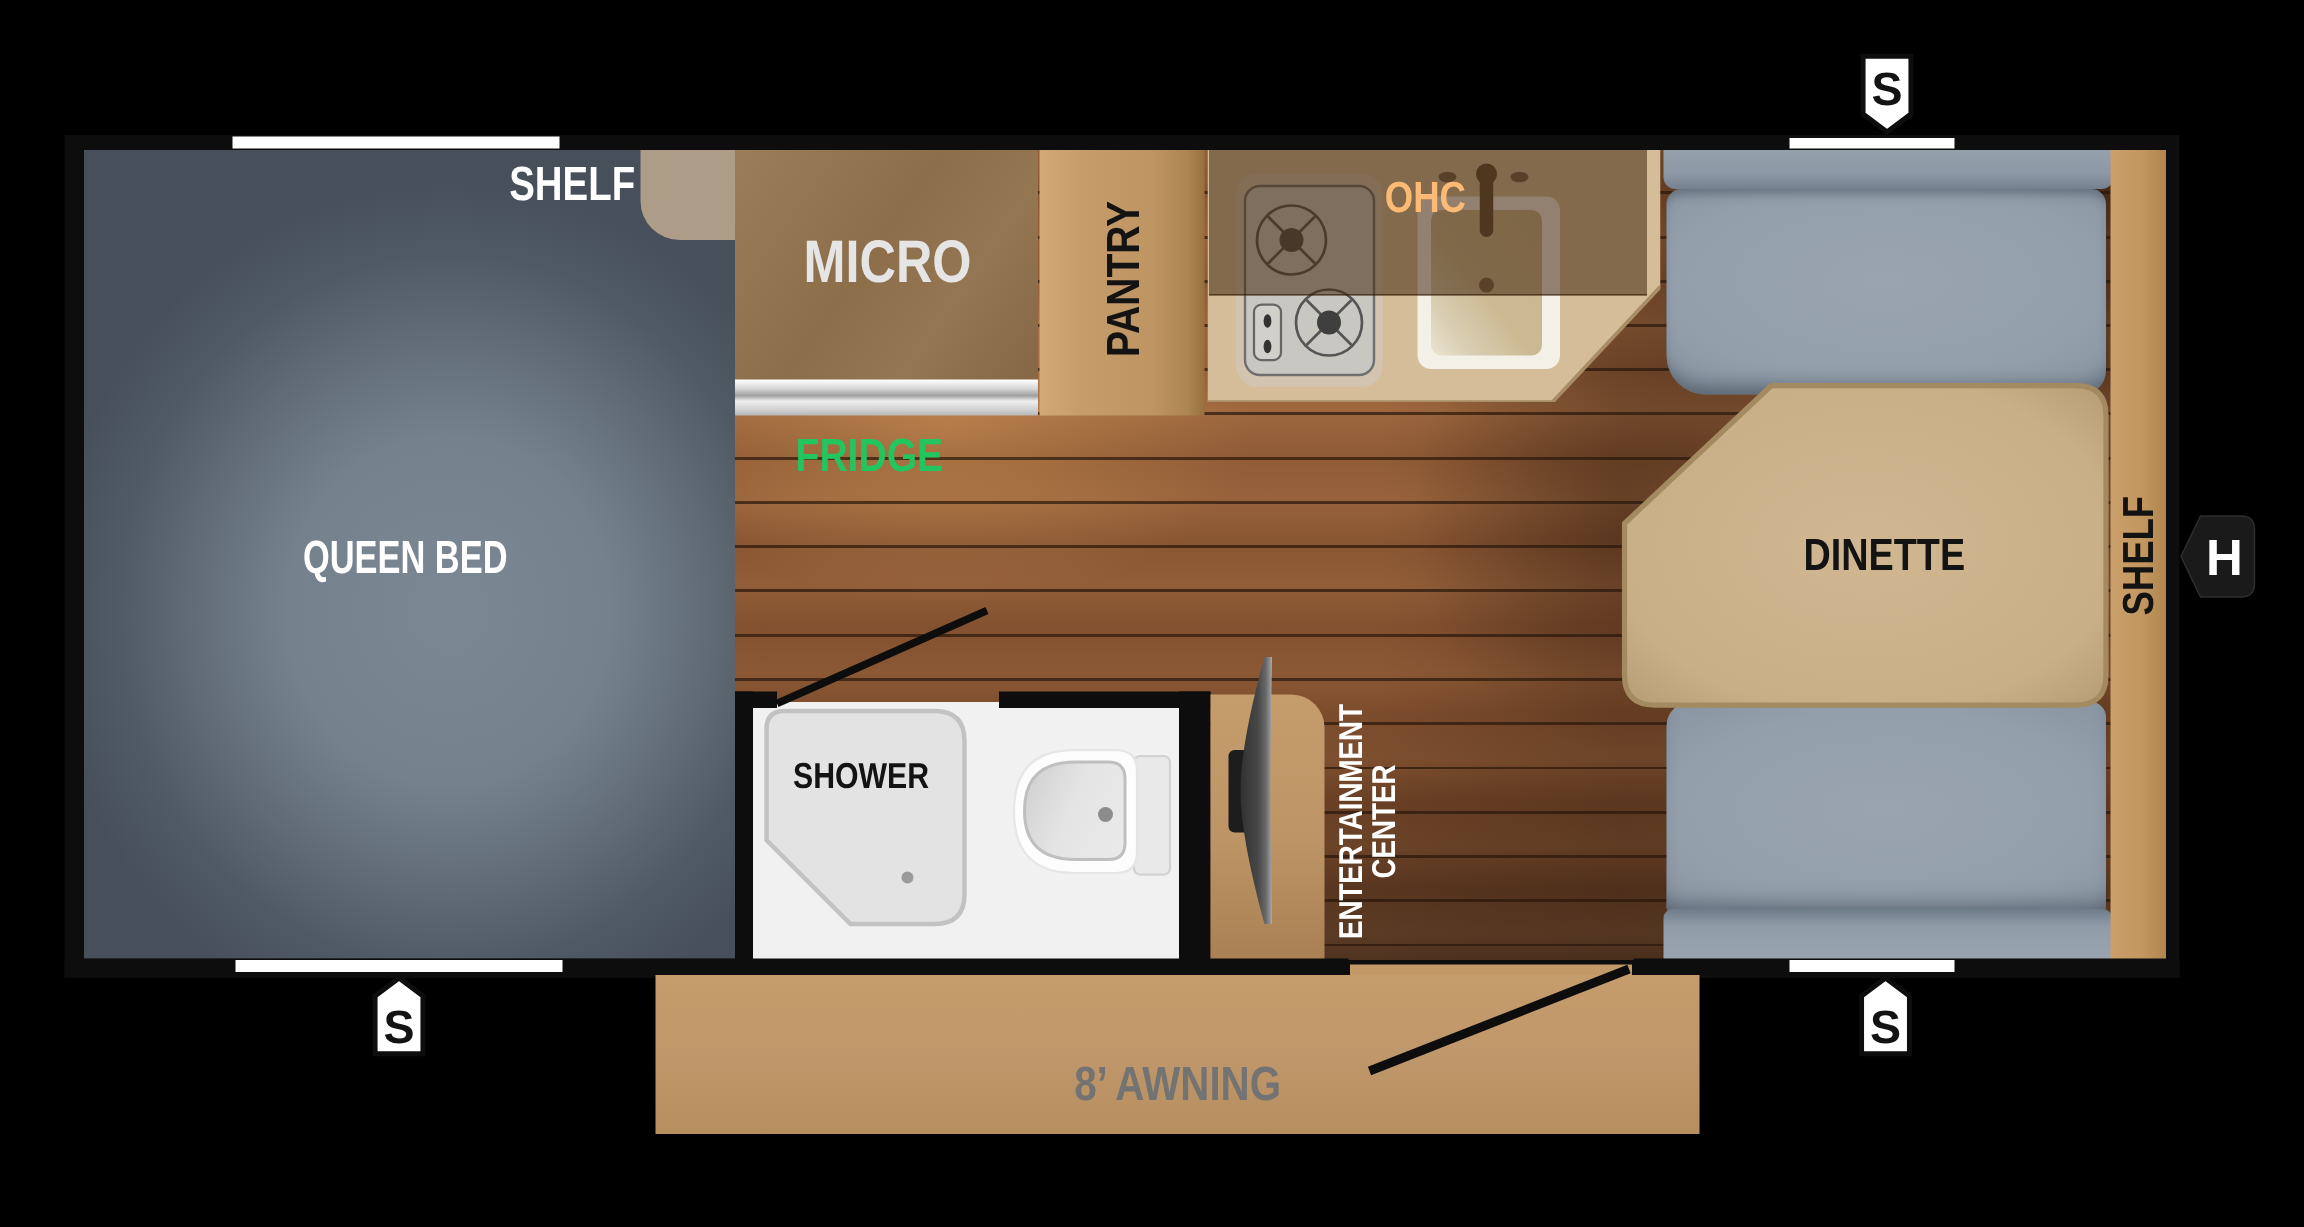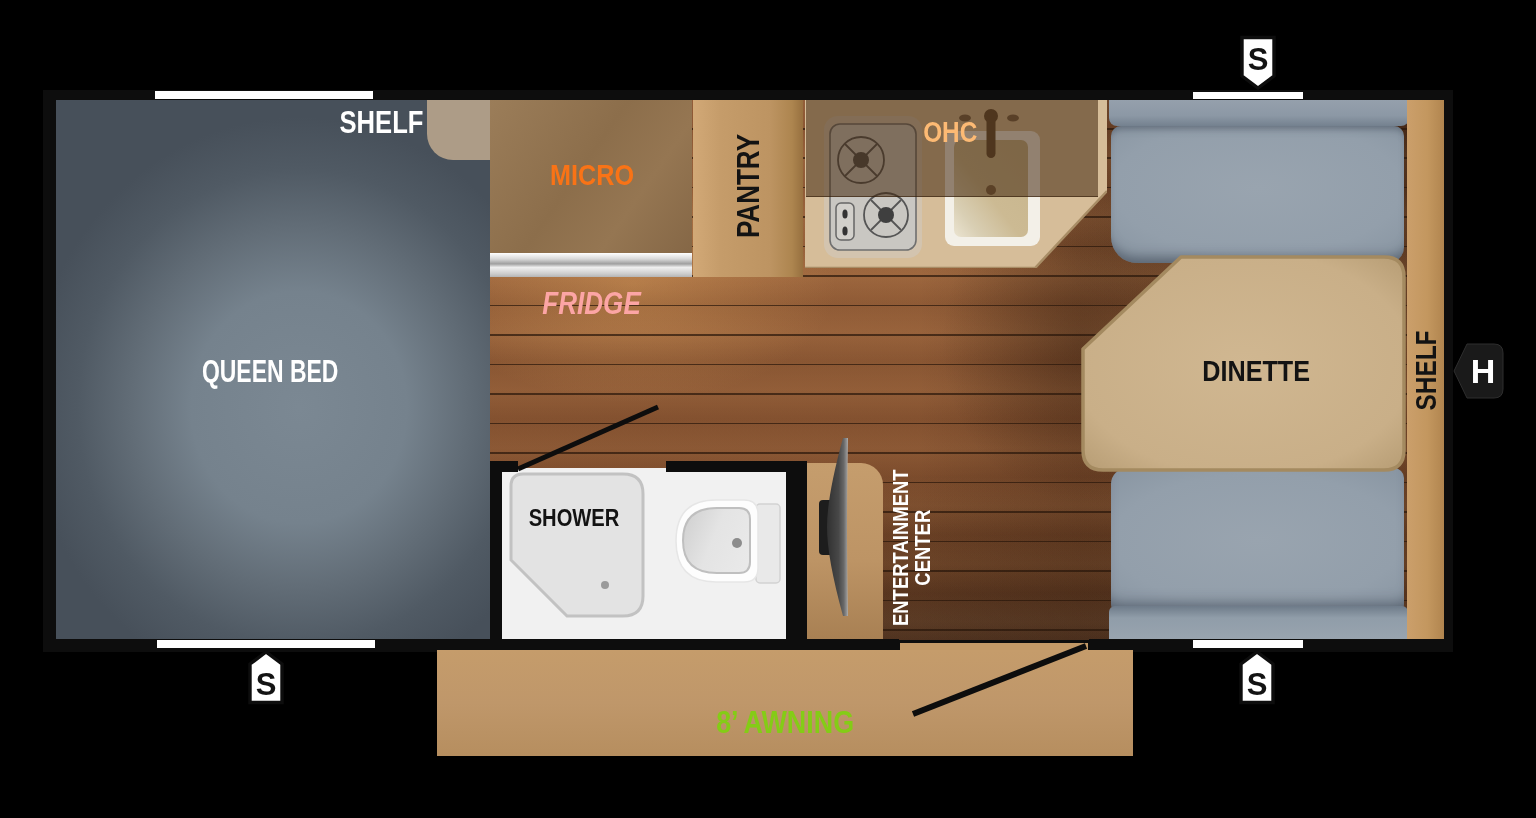--- a/index.html
+++ b/index.html
@@ -36,28 +36,28 @@
 
   <div class="abs" style="left:427px;top:100px;width:63px;height:60px;background:#ad9c87;border-bottom-left-radius:26px;"></div>
 
   <div class="lbl" style="left:334px;top:107px;width:94px;height:30px;color:#fff;font-size:32px;">
       <span style="transform:scaleX(0.80);">SHELF</span>
     </div>
 
   <div class="abs" style="left:490px;top:100px;width:202px;height:153px;
     background:linear-gradient(125deg,#9b7d59 0%,#8c6e4b 45%,#957652 70%,#856746 100%);"></div>
 
-  <div class="lbl" style="left:540px;top:160px;width:104px;height:30px;color:#f97316;font-size:30px;">
+  <div class="lbl" style="left:540px;top:160px;width:104px;height:30px;color:#e5e5e5;font-size:40px;">
       <span class="cond">MICRO</span>
     </div>
 
   <div class="abs" style="left:490px;top:253px;width:202px;height:24px;
     background:linear-gradient(180deg,#ffffff 0%,#d8d8d8 25%,#9f9f9f 45%,#efefef 60%,#cfcfcf 85%,#b5b5b5 100%);"></div>
 
-  <div class="lbl" style="left:540px;top:288px;width:104px;height:30px;color:#fca5a5;font-size:31px;font-style:italic;">
+  <div class="lbl" style="left:528px;top:288px;width:104px;height:30px;color:#22c55e;font-size:31px;">
       <span class="cond">FRIDGE</span>
     </div>
 
   <div class="abs" style="left:693px;top:100px;width:110px;height:177px;
     background:linear-gradient(90deg,#d2a977 0%,#c59c6a 25%,#bd9462 70%,#ad854f 90%,#97703f 100%);"></div>
 
   <div class="lbl" style="left:693px;top:171px;width:110px;height:30px;color:#131313;font-size:31px;transform:rotate(-90deg);">
       <span class="cond">PANTRY</span>
     </div>
 
@@ -202,21 +202,21 @@
 
   <div class="abs" style="left:43px;top:639px;width:856px;height:13px;background:#0d0d0d;"></div>
 
   <div class="abs" style="left:1089px;top:639px;width:364px;height:13px;background:#0d0d0d;"></div>
 
   <div class="abs" style="left:900px;top:643px;width:188px;height:10px;background:#c29967;"></div>
 
   <div class="abs" style="left:437px;top:650px;width:696px;height:106px;
     background:linear-gradient(180deg,#c59c6b 0%,#bf976a 50%,#b68e5f 100%);"></div>
 
-  <div class="lbl" style="left:705px;top:706px;width:160px;height:32px;color:#84cc16;font-size:32px;">
+  <div class="lbl" style="left:705px;top:706px;width:160px;height:32px;color:#737373;font-size:32px;">
       <span class="cond">8’ AWNING</span>
     </div>
 
   <svg class="abs" style="left:905px;top:640px;" width="190" height="80" viewBox="0 0 190 80">
     <path d="M8 74 L181 6" stroke="#0d0d0d" stroke-width="6" fill="none"></path>
   </svg>
 
   <div class="abs" style="left:155px;top:91px;width:218px;height:8px;background:#fff;"></div>
 
   <div class="abs" style="left:1193px;top:92px;width:110px;height:7px;background:#fff;"></div>

